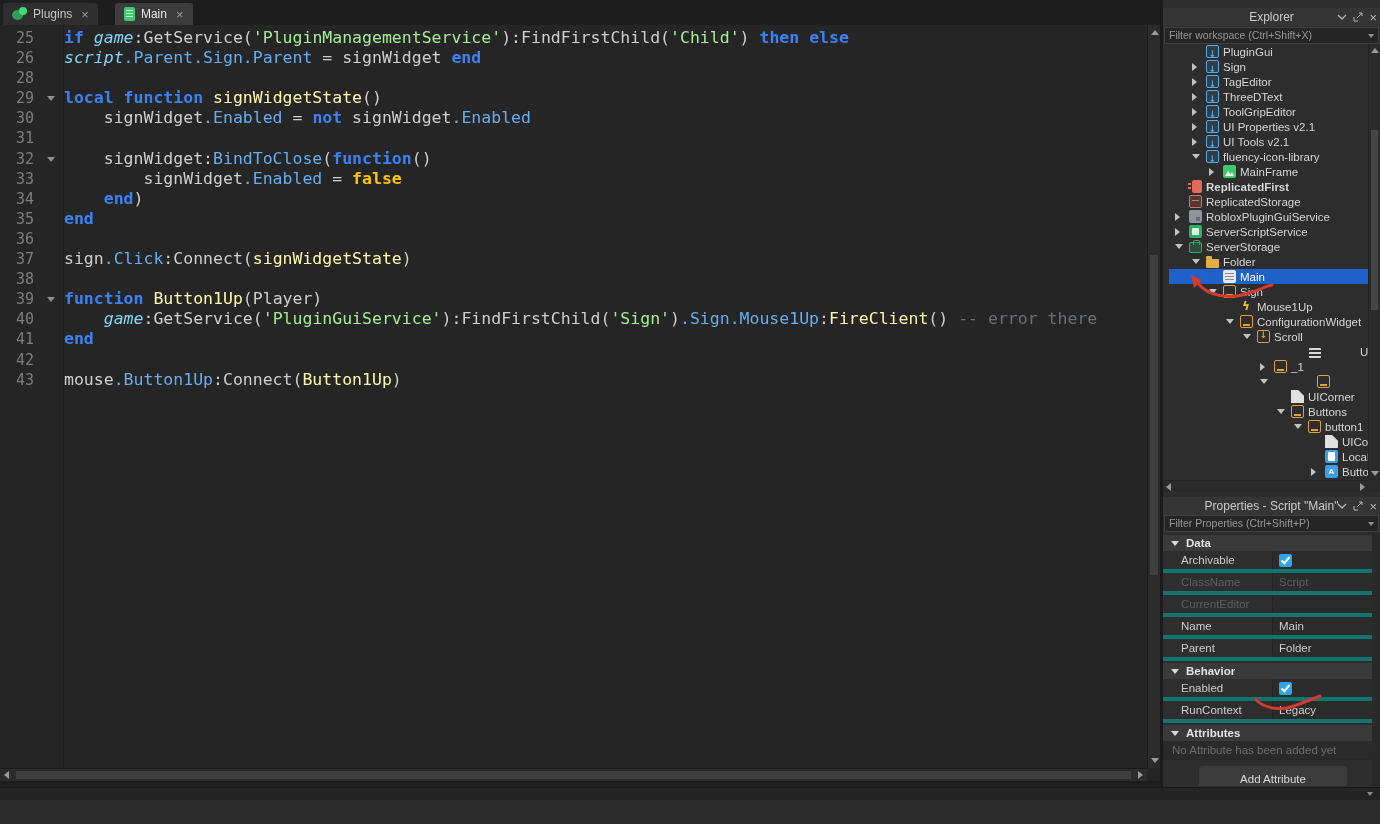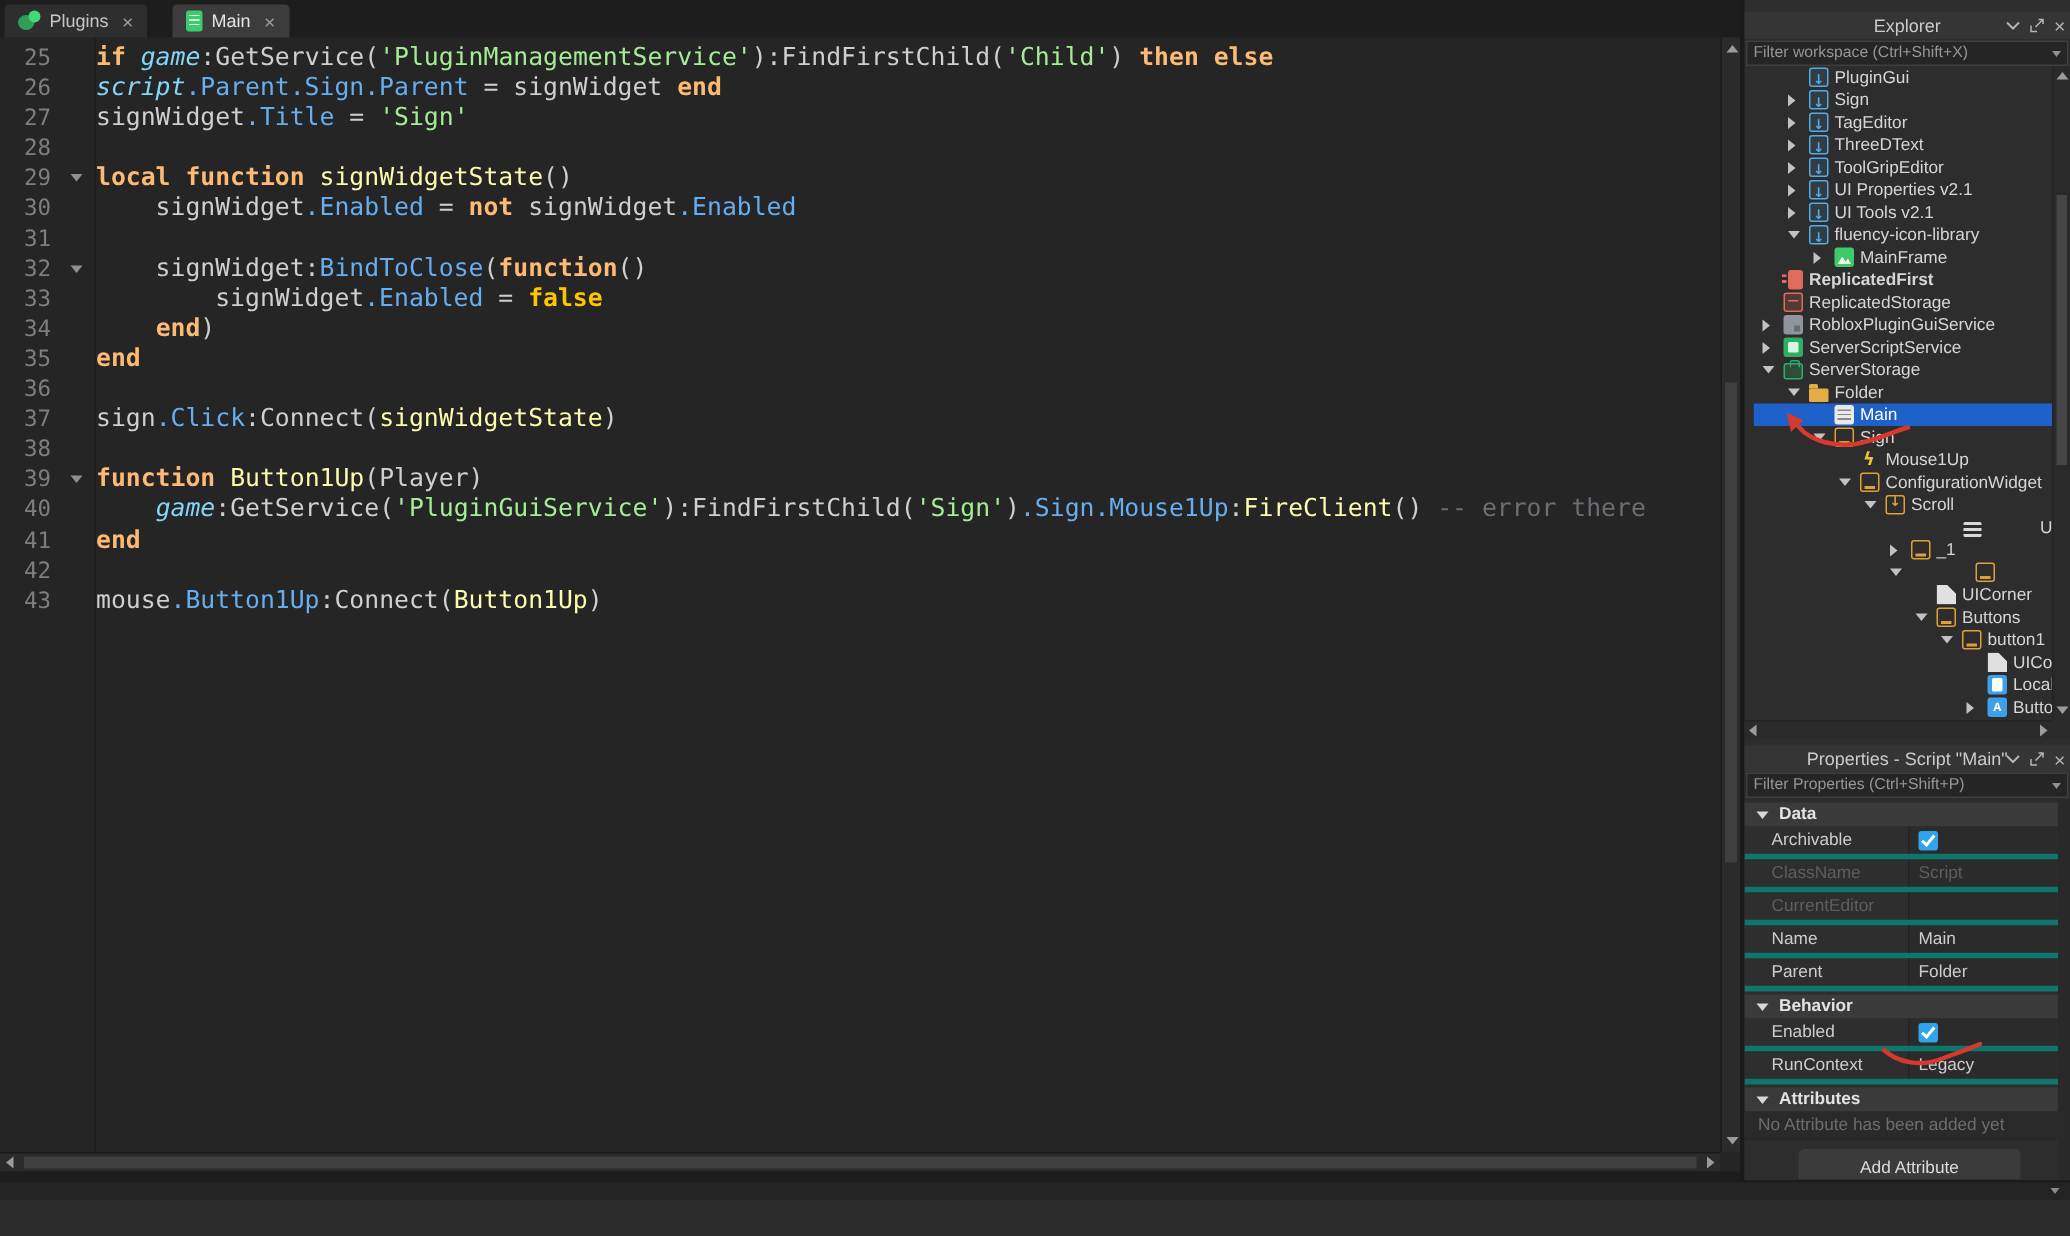--- a/index.html
+++ b/index.html
@@ -21,21 +21,21 @@
   .script-tab-icon::after{content:"";position:absolute;left:2px;right:2px;top:3px;height:7px;
       background:repeating-linear-gradient(to bottom,#d9f7e4 0 1px,transparent 1px 3px);}
 
   .code{position:absolute;left:0;top:25px;width:1147px;height:743px;overflow:hidden;padding-top:3px;box-sizing:border-box;}
   .gutter-sep{position:absolute;left:63px;top:25px;width:1px;height:743px;background:#1e1e1e;}
   .codeline{display:flex;height:20.1px;line-height:20.1px;font-family:"DejaVu Sans Mono",monospace;font-size:16.5px;white-space:pre;}
   .lnum{width:34px;text-align:right;color:#7e7e7e;flex:none;font-size:15px;}
   .fold{width:30px;flex:none;position:relative;}
   .fold .tri{position:absolute;right:9px;top:8px;width:0;height:0;border-top:5px solid #8f8f8f;border-left:4px solid transparent;border-right:4px solid transparent;}
   .ctext{flex:1;}
-  .tk-kw{color:#fdba74;font-weight:bold;}
+  .tk-kw{color:#3b82f6;font-weight:bold;}
   .tk-glb{color:#84d6f7;font-style:italic;}
   .tk-prop{color:#66aef0;}
   .tk-fn{color:#fdfbac;}
   .tk-str{color:#a5ed95;}
   .tk-bool{color:#ffc600;font-weight:bold;}
   .tk-txt{color:#cfcfcf;}
   .tk-com{color:#6b6f73;}
 
   
   .vscroll{position:absolute;left:1147px;top:25px;width:13px;height:743px;background:#2b2b2b;border-left:1px solid #1b1b1b;box-sizing:border-box;}
@@ -153,21 +153,20 @@
       <div class="tab active" style="margin-left:17px">
         <span class="script-tab-icon"></span>
         <span class="tab-label">Main</span>
         <span class="tab-close">×</span>
       </div>
     </div>
 
     <div class="code">
         <div class="codeline"><span class="lnum">25</span><span class="fold"></span><span class="ctext"><span class="tk-kw">if</span><span class="tk-txt"> </span><span class="tk-glb">game</span><span class="tk-txt">:GetService(</span><span class="tk-str">'PluginManagementService'</span><span class="tk-txt">):FindFirstChild(</span><span class="tk-str">'Child'</span><span class="tk-txt">) </span><span class="tk-kw">then</span><span class="tk-txt"> </span><span class="tk-kw">else</span></span></div>
         <div class="codeline"><span class="lnum">26</span><span class="fold"></span><span class="ctext"><span class="tk-glb">script</span><span class="tk-prop">.Parent.Sign.Parent</span><span class="tk-txt"> = signWidget </span><span class="tk-kw">end</span></span></div>
-        <div class="codeline"><span class="lnum">27</span><span class="fold"></span><span class="ctext"><span class="tk-txt">signWidget</span><span class="tk-prop">.Title</span><span class="tk-txt"> = </span><span class="tk-str">'Sign'</span></span></div>
         <div class="codeline"><span class="lnum">28</span><span class="fold"></span><span class="ctext"></span></div>
         <div class="codeline"><span class="lnum">29</span><span class="fold"><span class="tri"></span></span><span class="ctext"><span class="tk-kw">local</span><span class="tk-txt"> </span><span class="tk-kw">function</span><span class="tk-txt"> </span><span class="tk-fn">signWidgetState</span><span class="tk-txt">()</span></span></div>
         <div class="codeline"><span class="lnum">30</span><span class="fold"></span><span class="ctext"><span class="tk-txt">    signWidget</span><span class="tk-prop">.Enabled</span><span class="tk-txt"> = </span><span class="tk-kw">not</span><span class="tk-txt"> signWidget</span><span class="tk-prop">.Enabled</span></span></div>
         <div class="codeline"><span class="lnum">31</span><span class="fold"></span><span class="ctext"></span></div>
         <div class="codeline"><span class="lnum">32</span><span class="fold"><span class="tri"></span></span><span class="ctext"><span class="tk-txt">    signWidget:</span><span class="tk-prop">BindToClose</span><span class="tk-txt">(</span><span class="tk-kw">function</span><span class="tk-txt">()</span></span></div>
         <div class="codeline"><span class="lnum">33</span><span class="fold"></span><span class="ctext"><span class="tk-txt">        signWidget</span><span class="tk-prop">.Enabled</span><span class="tk-txt"> = </span><span class="tk-bool">false</span></span></div>
         <div class="codeline"><span class="lnum">34</span><span class="fold"></span><span class="ctext"><span class="tk-txt">    </span><span class="tk-kw">end</span><span class="tk-txt">)</span></span></div>
         <div class="codeline"><span class="lnum">35</span><span class="fold"></span><span class="ctext"><span class="tk-kw">end</span></span></div>
         <div class="codeline"><span class="lnum">36</span><span class="fold"></span><span class="ctext"></span></div>
         <div class="codeline"><span class="lnum">37</span><span class="fold"></span><span class="ctext"><span class="tk-txt">sign</span><span class="tk-prop">.Click</span><span class="tk-txt">:Connect(</span><span class="tk-fn">signWidgetState</span><span class="tk-txt">)</span></span></div>

